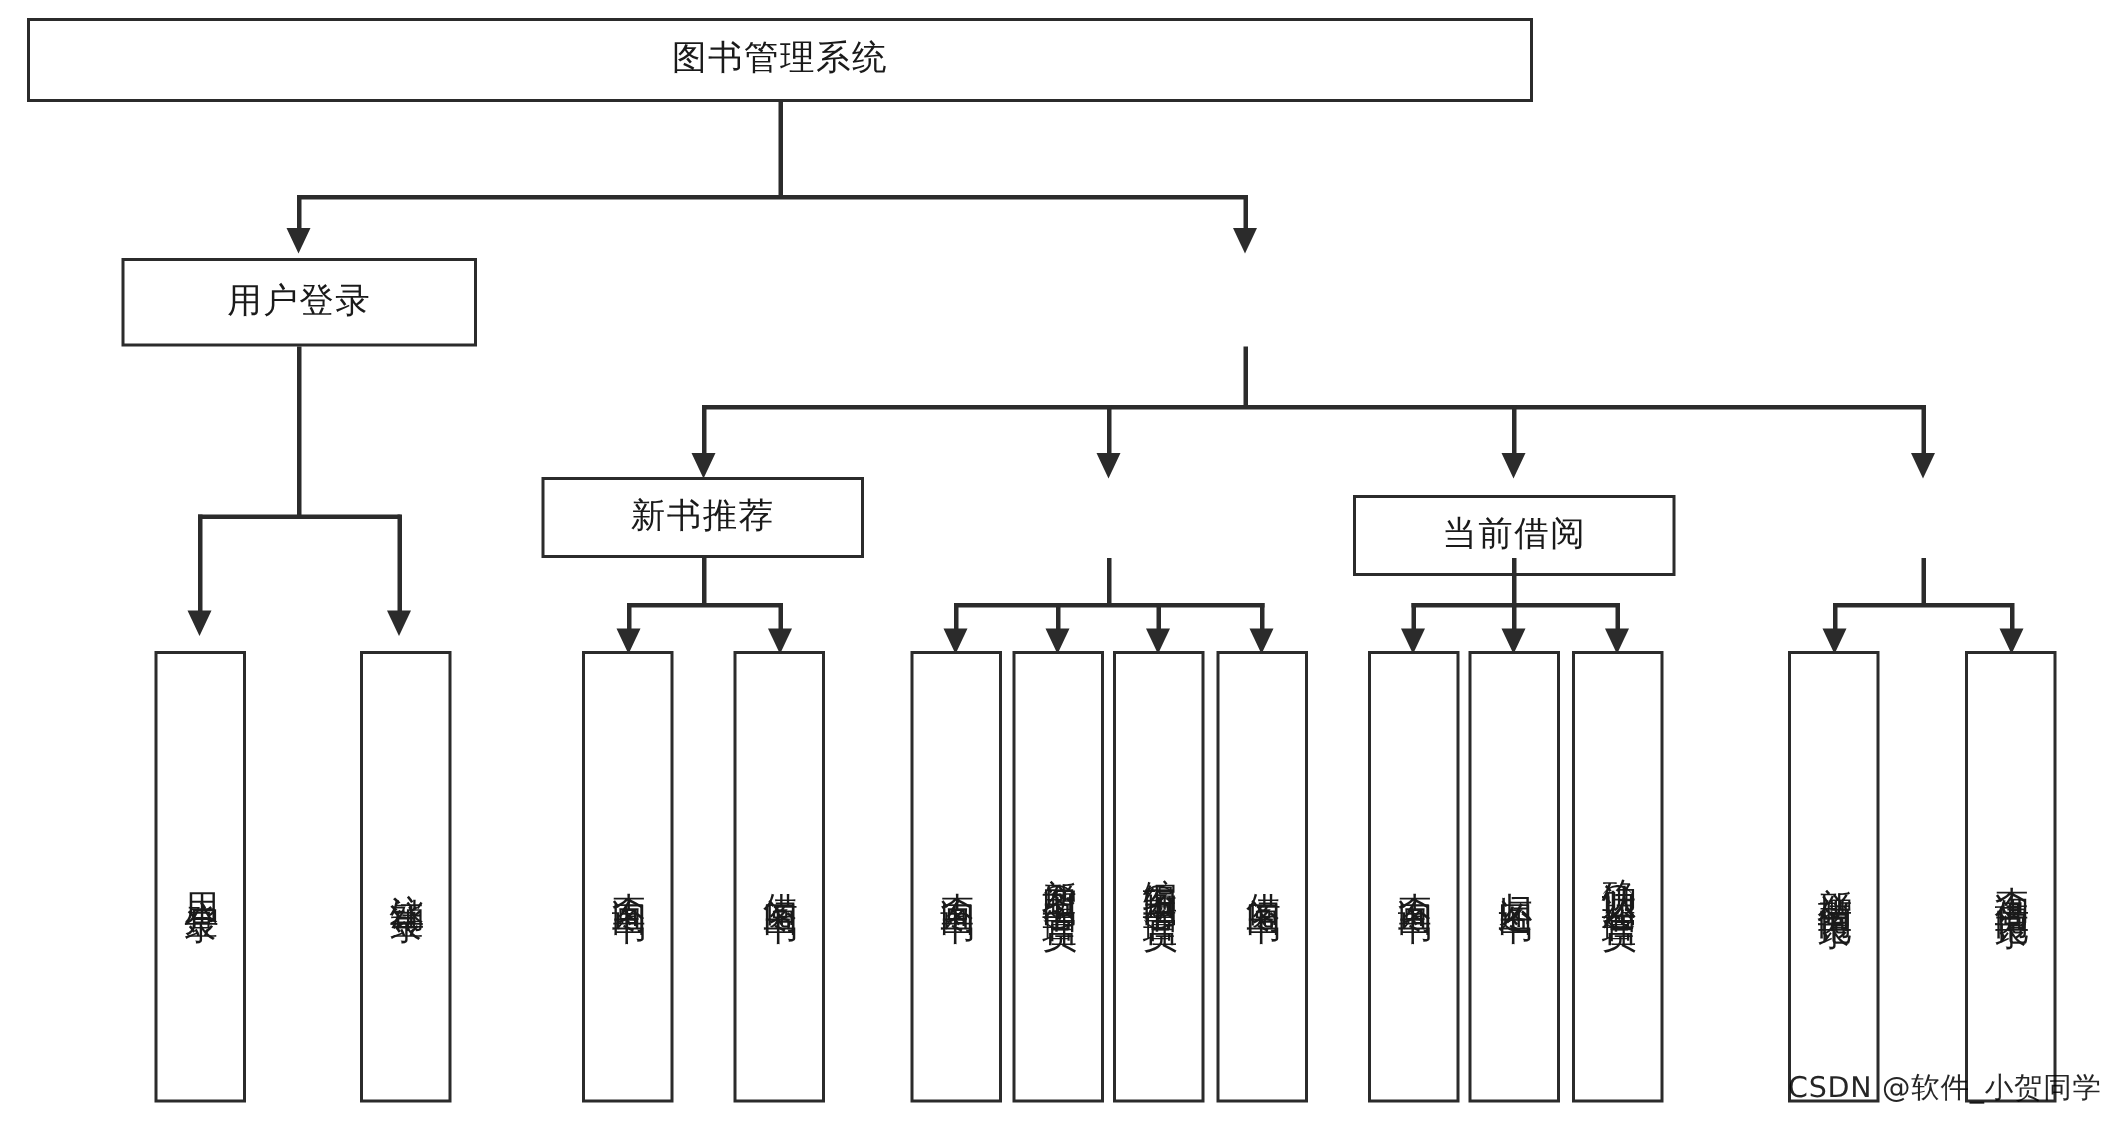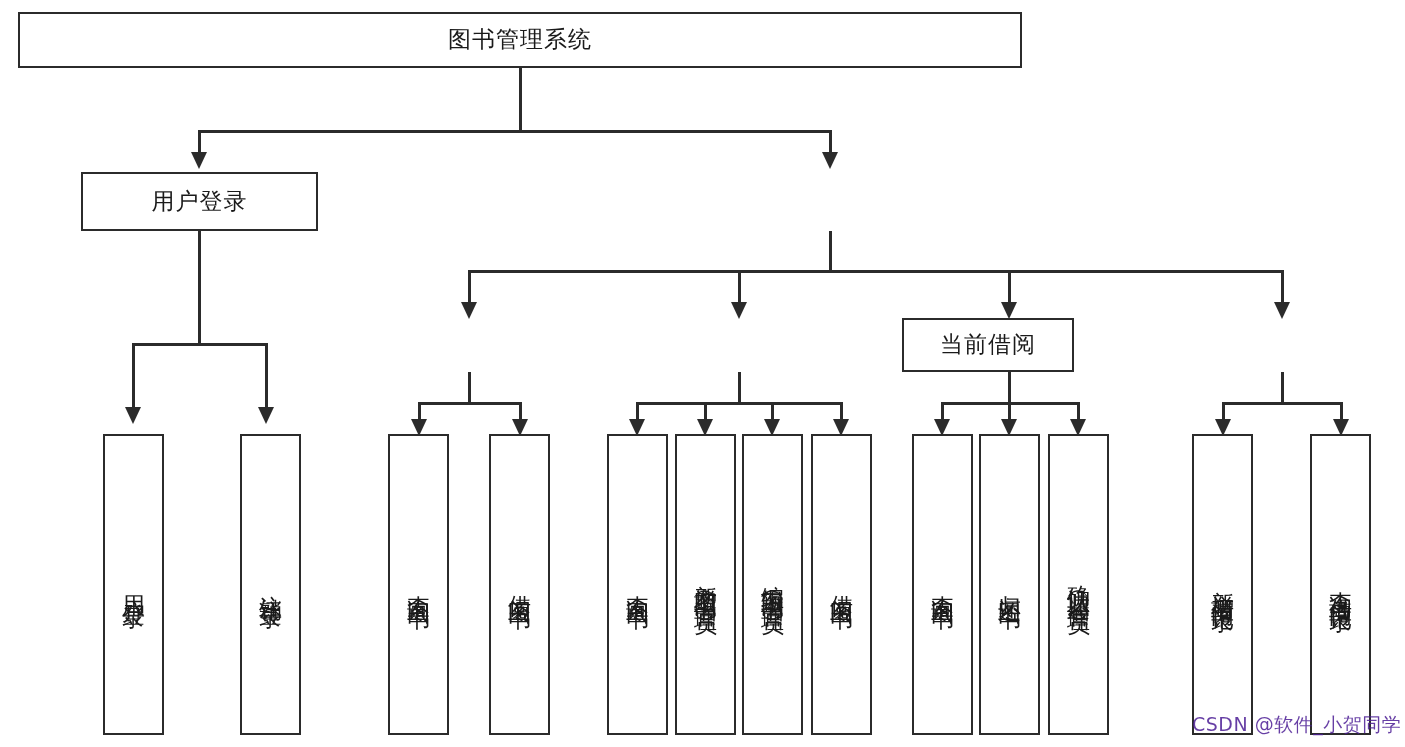--- a/index.html
+++ b/index.html
@@ -66,21 +66,21 @@
     width: 0;
     height: 0;
     border-left: 8px solid transparent;
     border-right: 8px solid transparent;
     border-top: 17px solid #2b2b2b;
   }
   
   #watermark {
     position: absolute;
     font-size: 19px;
-    color: #4c1d95;
+    color: #000000;
     white-space: nowrap;
     letter-spacing: 0.5px;
     opacity: 0.85;
   }
 </style>
 </head>
 <body>
 
 <div id="canvas">
 
@@ -112,21 +112,24 @@
   <div class="seg h" style="left:468px; top:270px; width:815px; height:2.5px;"></div>
   <div class="seg v" style="left:468px; top:270px; width:2.5px; height:34px;"></div>
   <div class="arrow" style="left:461px; top:302px;"></div>
   <div class="seg v" style="left:738px; top:270px; width:2.5px; height:34px;"></div>
   <div class="arrow" style="left:731px; top:302px;"></div>
   <div class="seg v" style="left:1008px; top:270px; width:2.5px; height:34px;"></div>
   <div class="arrow" style="left:1001px; top:302px;"></div>
   <div class="seg v" style="left:1281px; top:270px; width:2.5px; height:34px;"></div>
   <div class="arrow" style="left:1274px; top:302px;"></div>
 
-  <div class="node horiz" style="left:902px; top:318px; width:172px; height:54px;">
+  <div class="node horiz" style="left:361px; top:318px; width:215px; height:54px;">
+    <span>新书推荐</span>
+  </div>
+  <div class="node horiz" style="left:902px; top:330px; width:215px; height:54px;">
     <span>当前借阅</span>
   </div>
 
   <div class="seg v" style="left:468px; top:372px; width:2.5px; height:32px;"></div>
   <div class="seg h" style="left:418px; top:402px; width:103px; height:2.5px;"></div>
   <div class="seg v" style="left:418px; top:402px; width:2.5px; height:20px;"></div>
   <div class="arrow" style="left:411px; top:419px;"></div>
   <div class="seg v" style="left:519px; top:402px; width:2.5px; height:20px;"></div>
   <div class="arrow" style="left:512px; top:419px;"></div>
 

